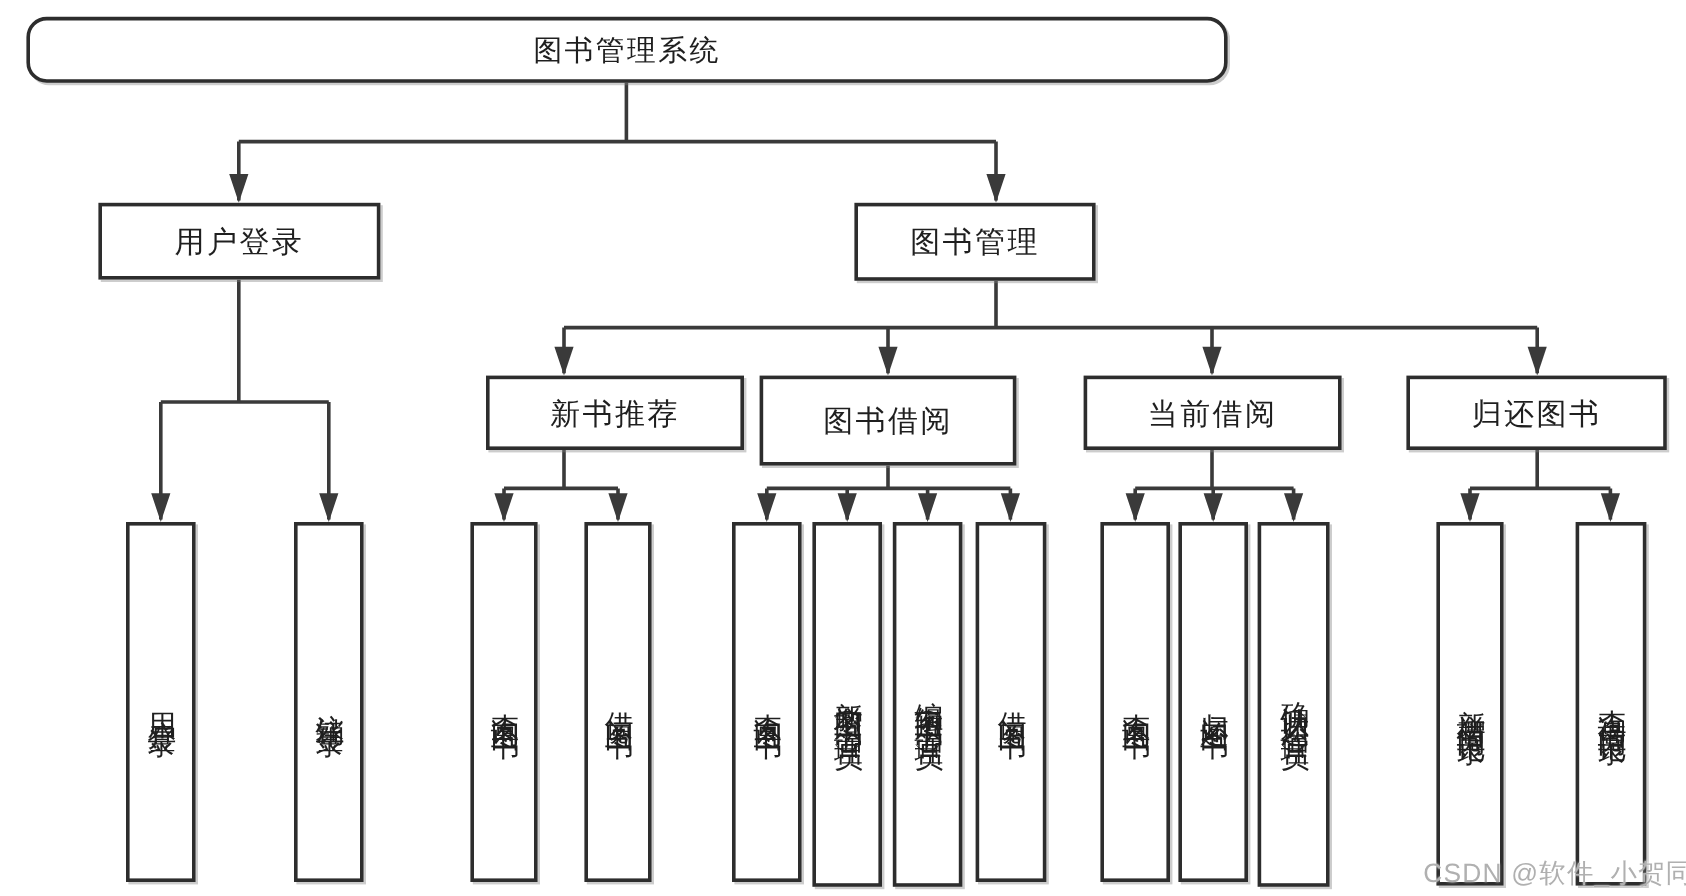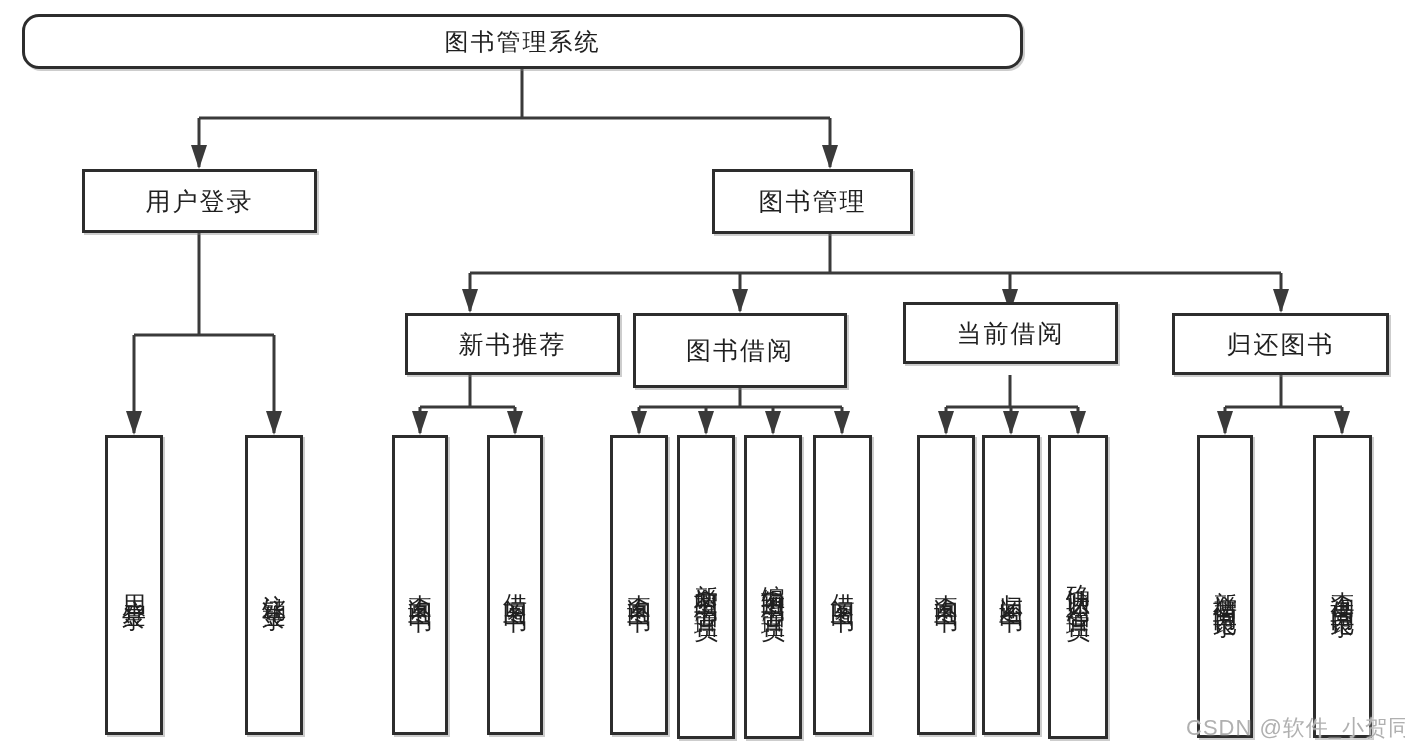--- a/index.html
+++ b/index.html
@@ -115,21 +115,21 @@
     </g>
   </svg>
 
   <div class="box root-box" style="left:22px; top:14px; width:1001px; height:55px;">图书管理系统</div>
 
   <div class="box h-box" style="left:82px; top:169px; width:235px; height:64px;">用户登录</div>
   <div class="box h-box" style="left:712px; top:169px; width:201px; height:65px;">图书管理</div>
 
   <div class="box h-box" style="left:363px; top:313px; width:215px; height:62px;margin-left:42px;">新书推荐</div>
   <div class="box h-box" style="left:633px; top:313px; width:214px; height:75px;">图书借阅</div>
-  <div class="box h-box" style="left:903px; top:302px; width:215px; height:62px;">当前借阅</div>
+  <div class="box h-box" style="left:903px; top:313px; width:215px; height:62px;">当前借阅</div>
   <div class="box h-box" style="left:1172px; top:313px; width:217px; height:62px;">归还图书</div>
 
   <div class="box v-box" style="left:105px; top:435px; width:58px; height:300px;">用户登录</div>
   <div class="box v-box" style="left:245px; top:435px; width:58px; height:300px;">注销登录</div>
 
   <div class="box v-box" style="left:392px; top:435px; width:56px; height:300px;">查询图书</div>
   <div class="box v-box" style="left:487px; top:435px; width:56px; height:300px;">借阅图书</div>
 
   <div class="box v-box" style="left:610px; top:435px; width:58px; height:300px;">查询图书</div>
   <div class="box v-box" style="left:677px; top:435px; width:58px; height:304px;">新增图书（管理员）</div>

